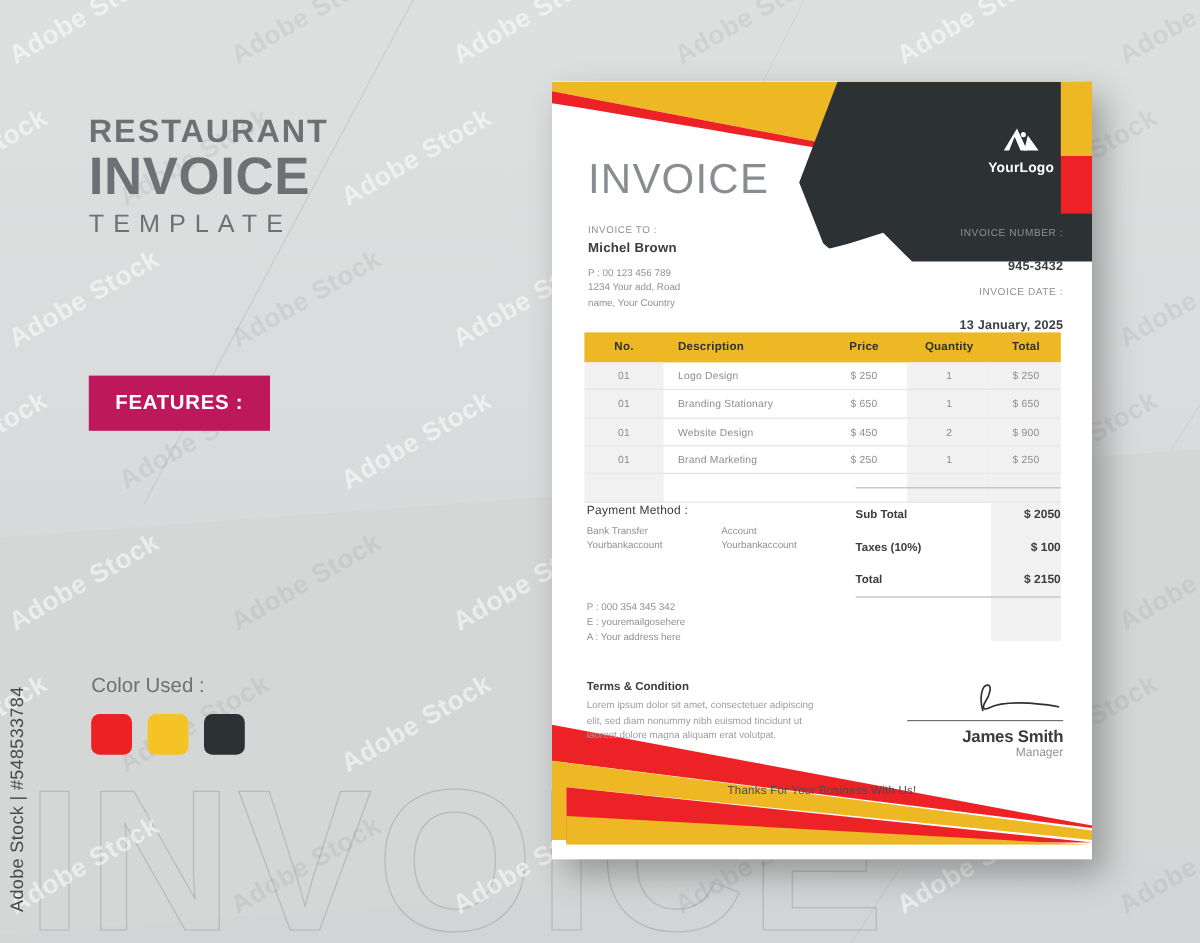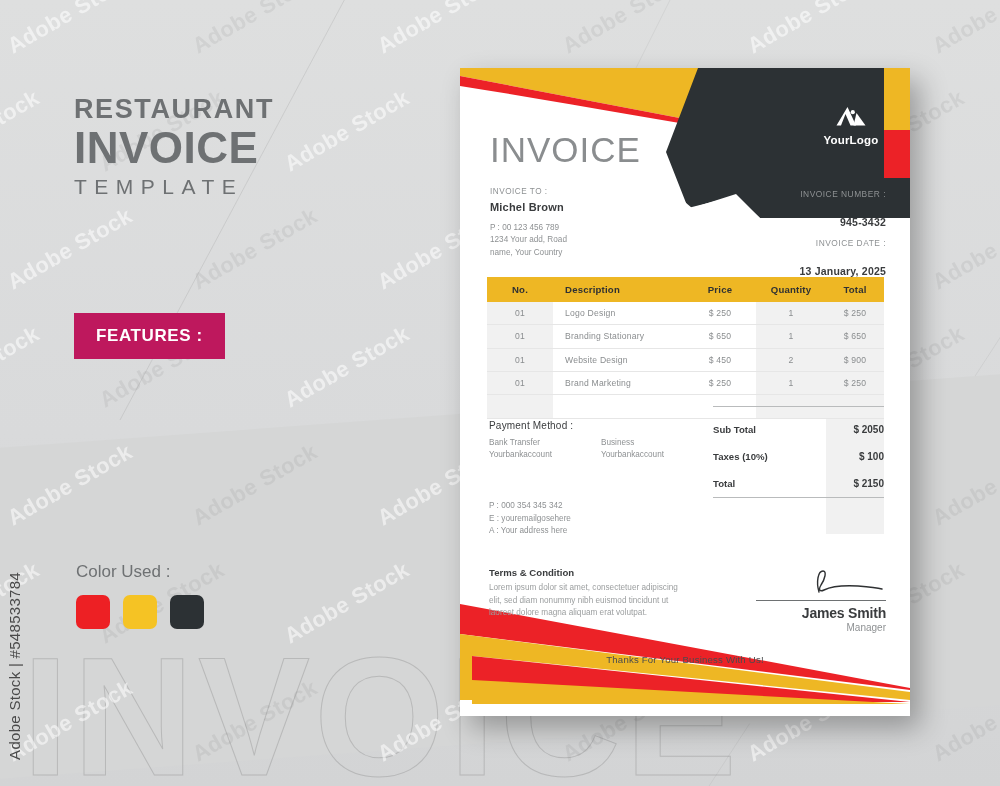--- a/index.html
+++ b/index.html
@@ -365,21 +365,21 @@
       </div>
 
       <div class="pay">
         <div class="pay-title">Payment Method :</div>
         <div class="pay-cols">
           <div class="pay-col first">
             <div>Bank Transfer</div>
             <div>Yourbankaccount</div>
           </div>
           <div class="pay-col">
-            <div>Business</div>
+            <div>Account</div>
             <div>Yourbankaccount</div>
           </div>
         </div>
       </div>
 
       <div class="contact">
         <div>P : 000 354 345 342</div>
         <div>E : youremailgosehere</div>
         <div>A : Your address here</div>
       </div>

